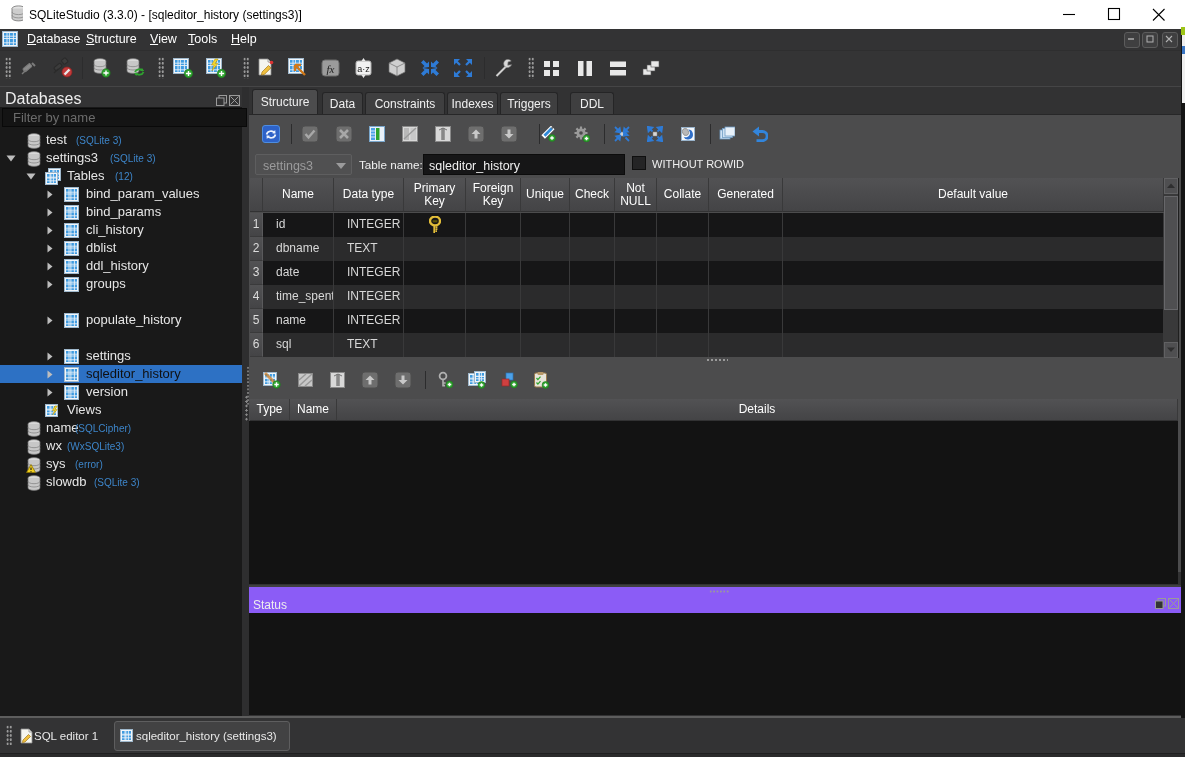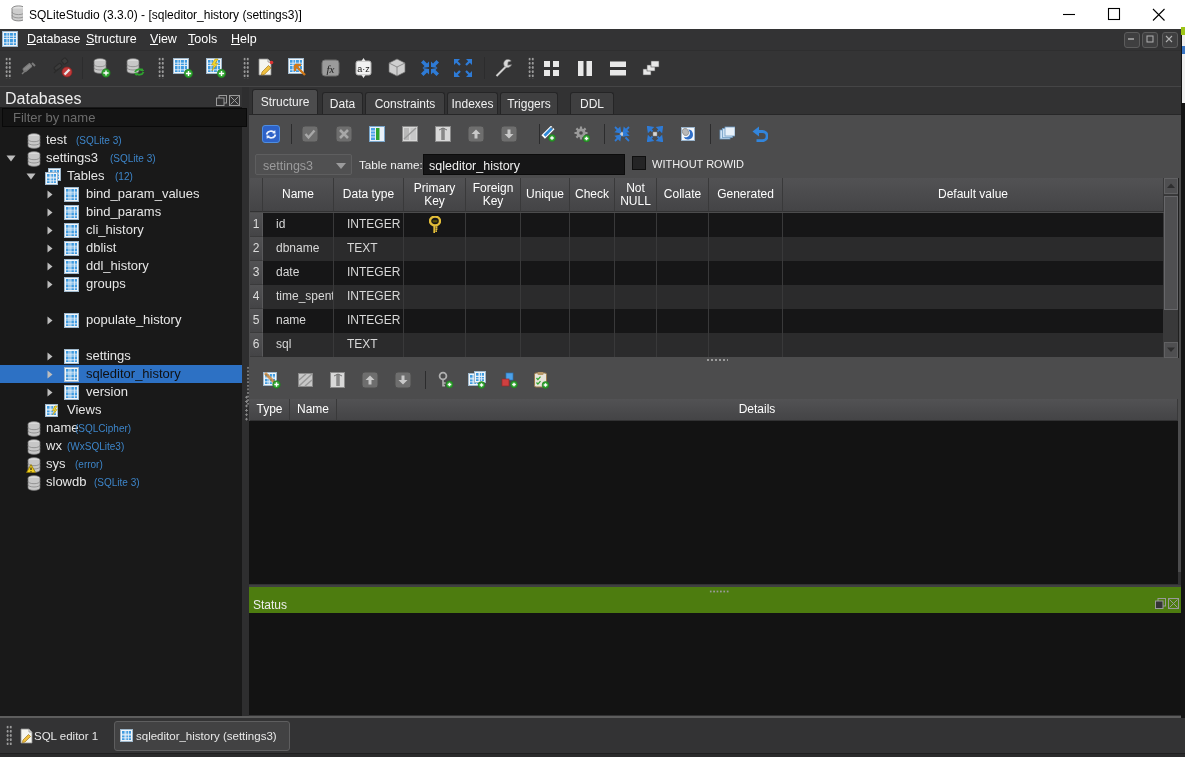--- a/index.html
+++ b/index.html
@@ -732,21 +732,21 @@
   <rect x="5.5" y="1" width="6" height="3" rx="1" fill="#b89868"></rect>
   <path d="M4.5 7 l1.4 1.6 l2.6 -3 M4.5 11.5 l1.4 1.6 l2.6 -3" fill="none" stroke="#2fa32f" stroke-width="1.3"></path>
         <circle cx="13.5" cy="14" r="3.4" fill="#2fa32f" stroke="#1c7a1c" stroke-width="0.6"></circle>
       <path d="M11.7 14 h3.5999999999999996 M13.5 12.2 v3.5999999999999996" stroke="#fff" stroke-width="1.4"></path>
       </svg>
 <div class="gh" style="left:1px;top:312px;width:40px;height:22px;">Type</div>
 <div class="gh" style="left:41px;top:312px;width:47px;height:22px;">Name</div>
 <div class="gh" style="left:88px;top:312px;width:841px;height:22px;">Details</div>
 <div class="abs" style="left:0px;top:334px;width:929px;height:163px;background:#131313;"></div>
 <div class="abs" style="left:0;top:498px;width:932px;height:2px;background:#3f3f40;"></div>
-<div class="abs" style="left:0;top:500px;width:932px;height:26px;background:#4d7c0f;">
+<div class="abs" style="left:0;top:500px;width:932px;height:26px;background:#8b5cf6;">
         <span class="abs" style="left:4px;top:11px;font-size:12px;color:#eee">Status</span>
       </div>
 <div class="abs" style="left:460px;top:503px;width:20px;height:3px;background-image:radial-gradient(circle,#9a9a9a 0.9px,transparent 1.2px);background-size:3.4px 3px;"></div>
 <svg class="abs" style="left:906px;top:511px" width="24" height="11" viewBox="0 0 24 11">
         <g stroke="#9a9a9a" fill="none">
   <rect x="3" y="0.5" width="7.5" height="7.5"></rect>
           <rect x="0.5" y="3" width="7.5" height="7.5" fill="#343435"></rect>
   <rect x="13.5" y="0.5" width="10" height="10"></rect>
           <path d="M14.5 1.5 l8 8 m0 -8 l-8 8"></path>
         </g>

